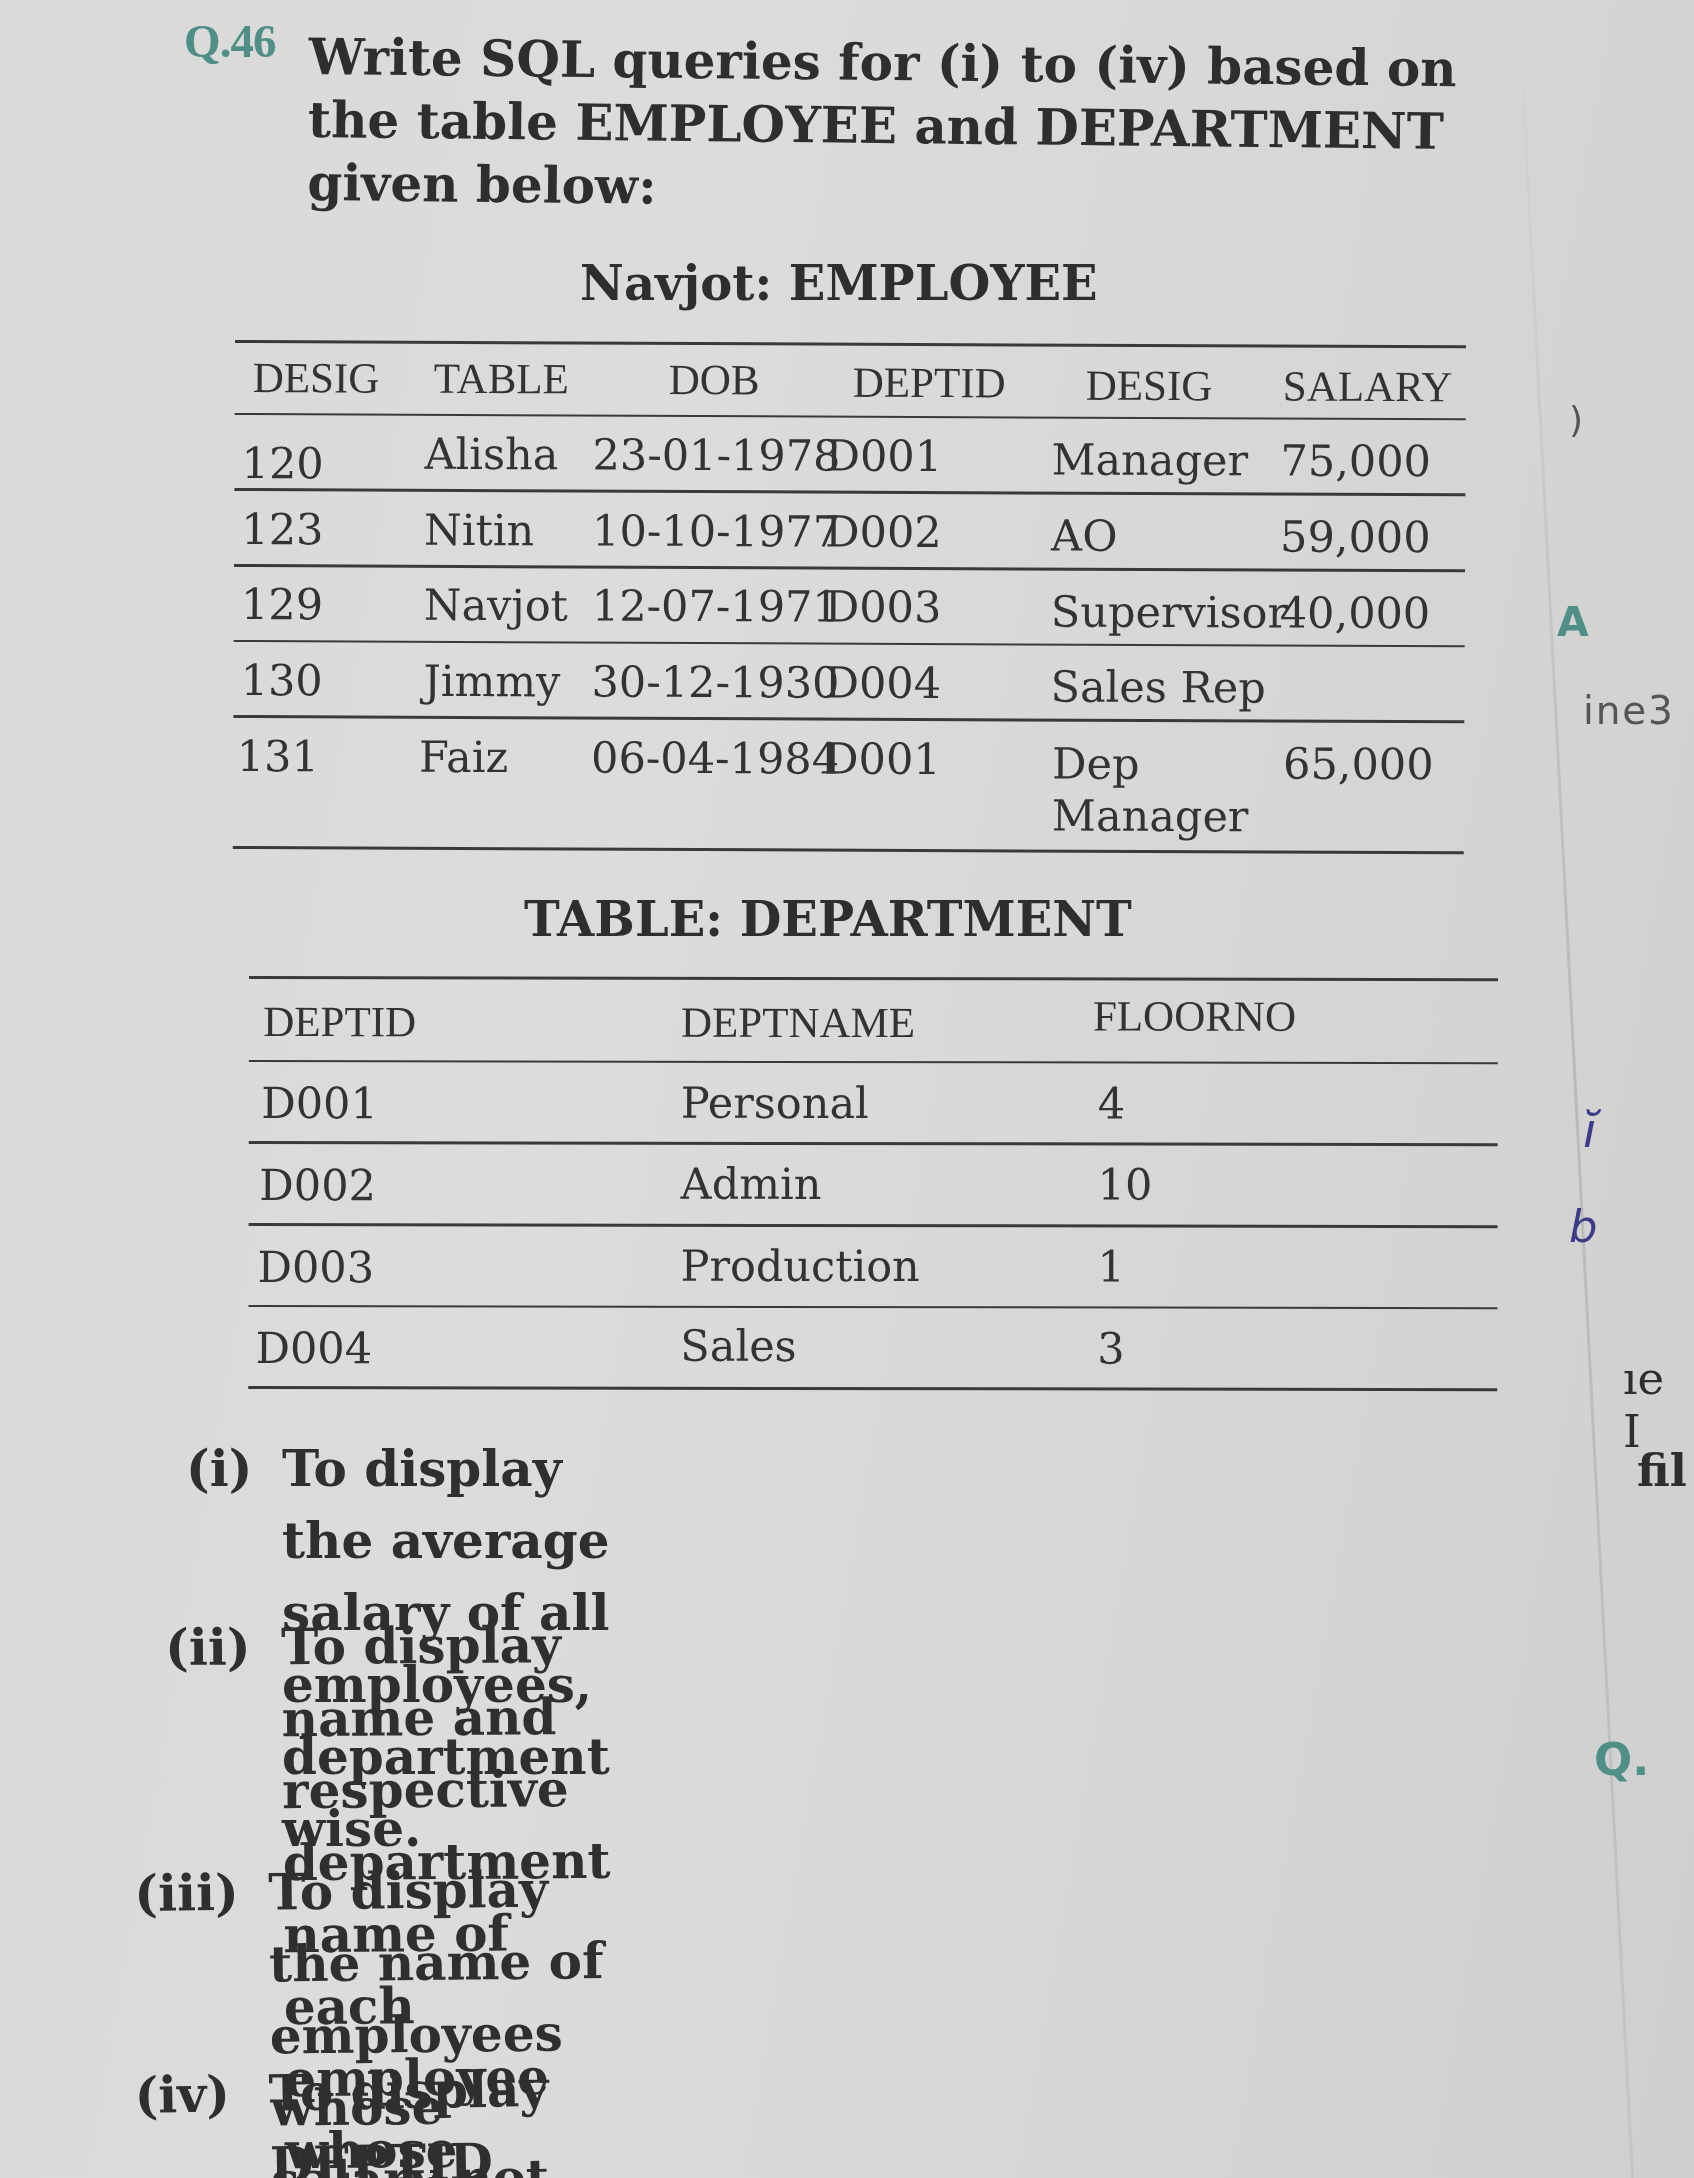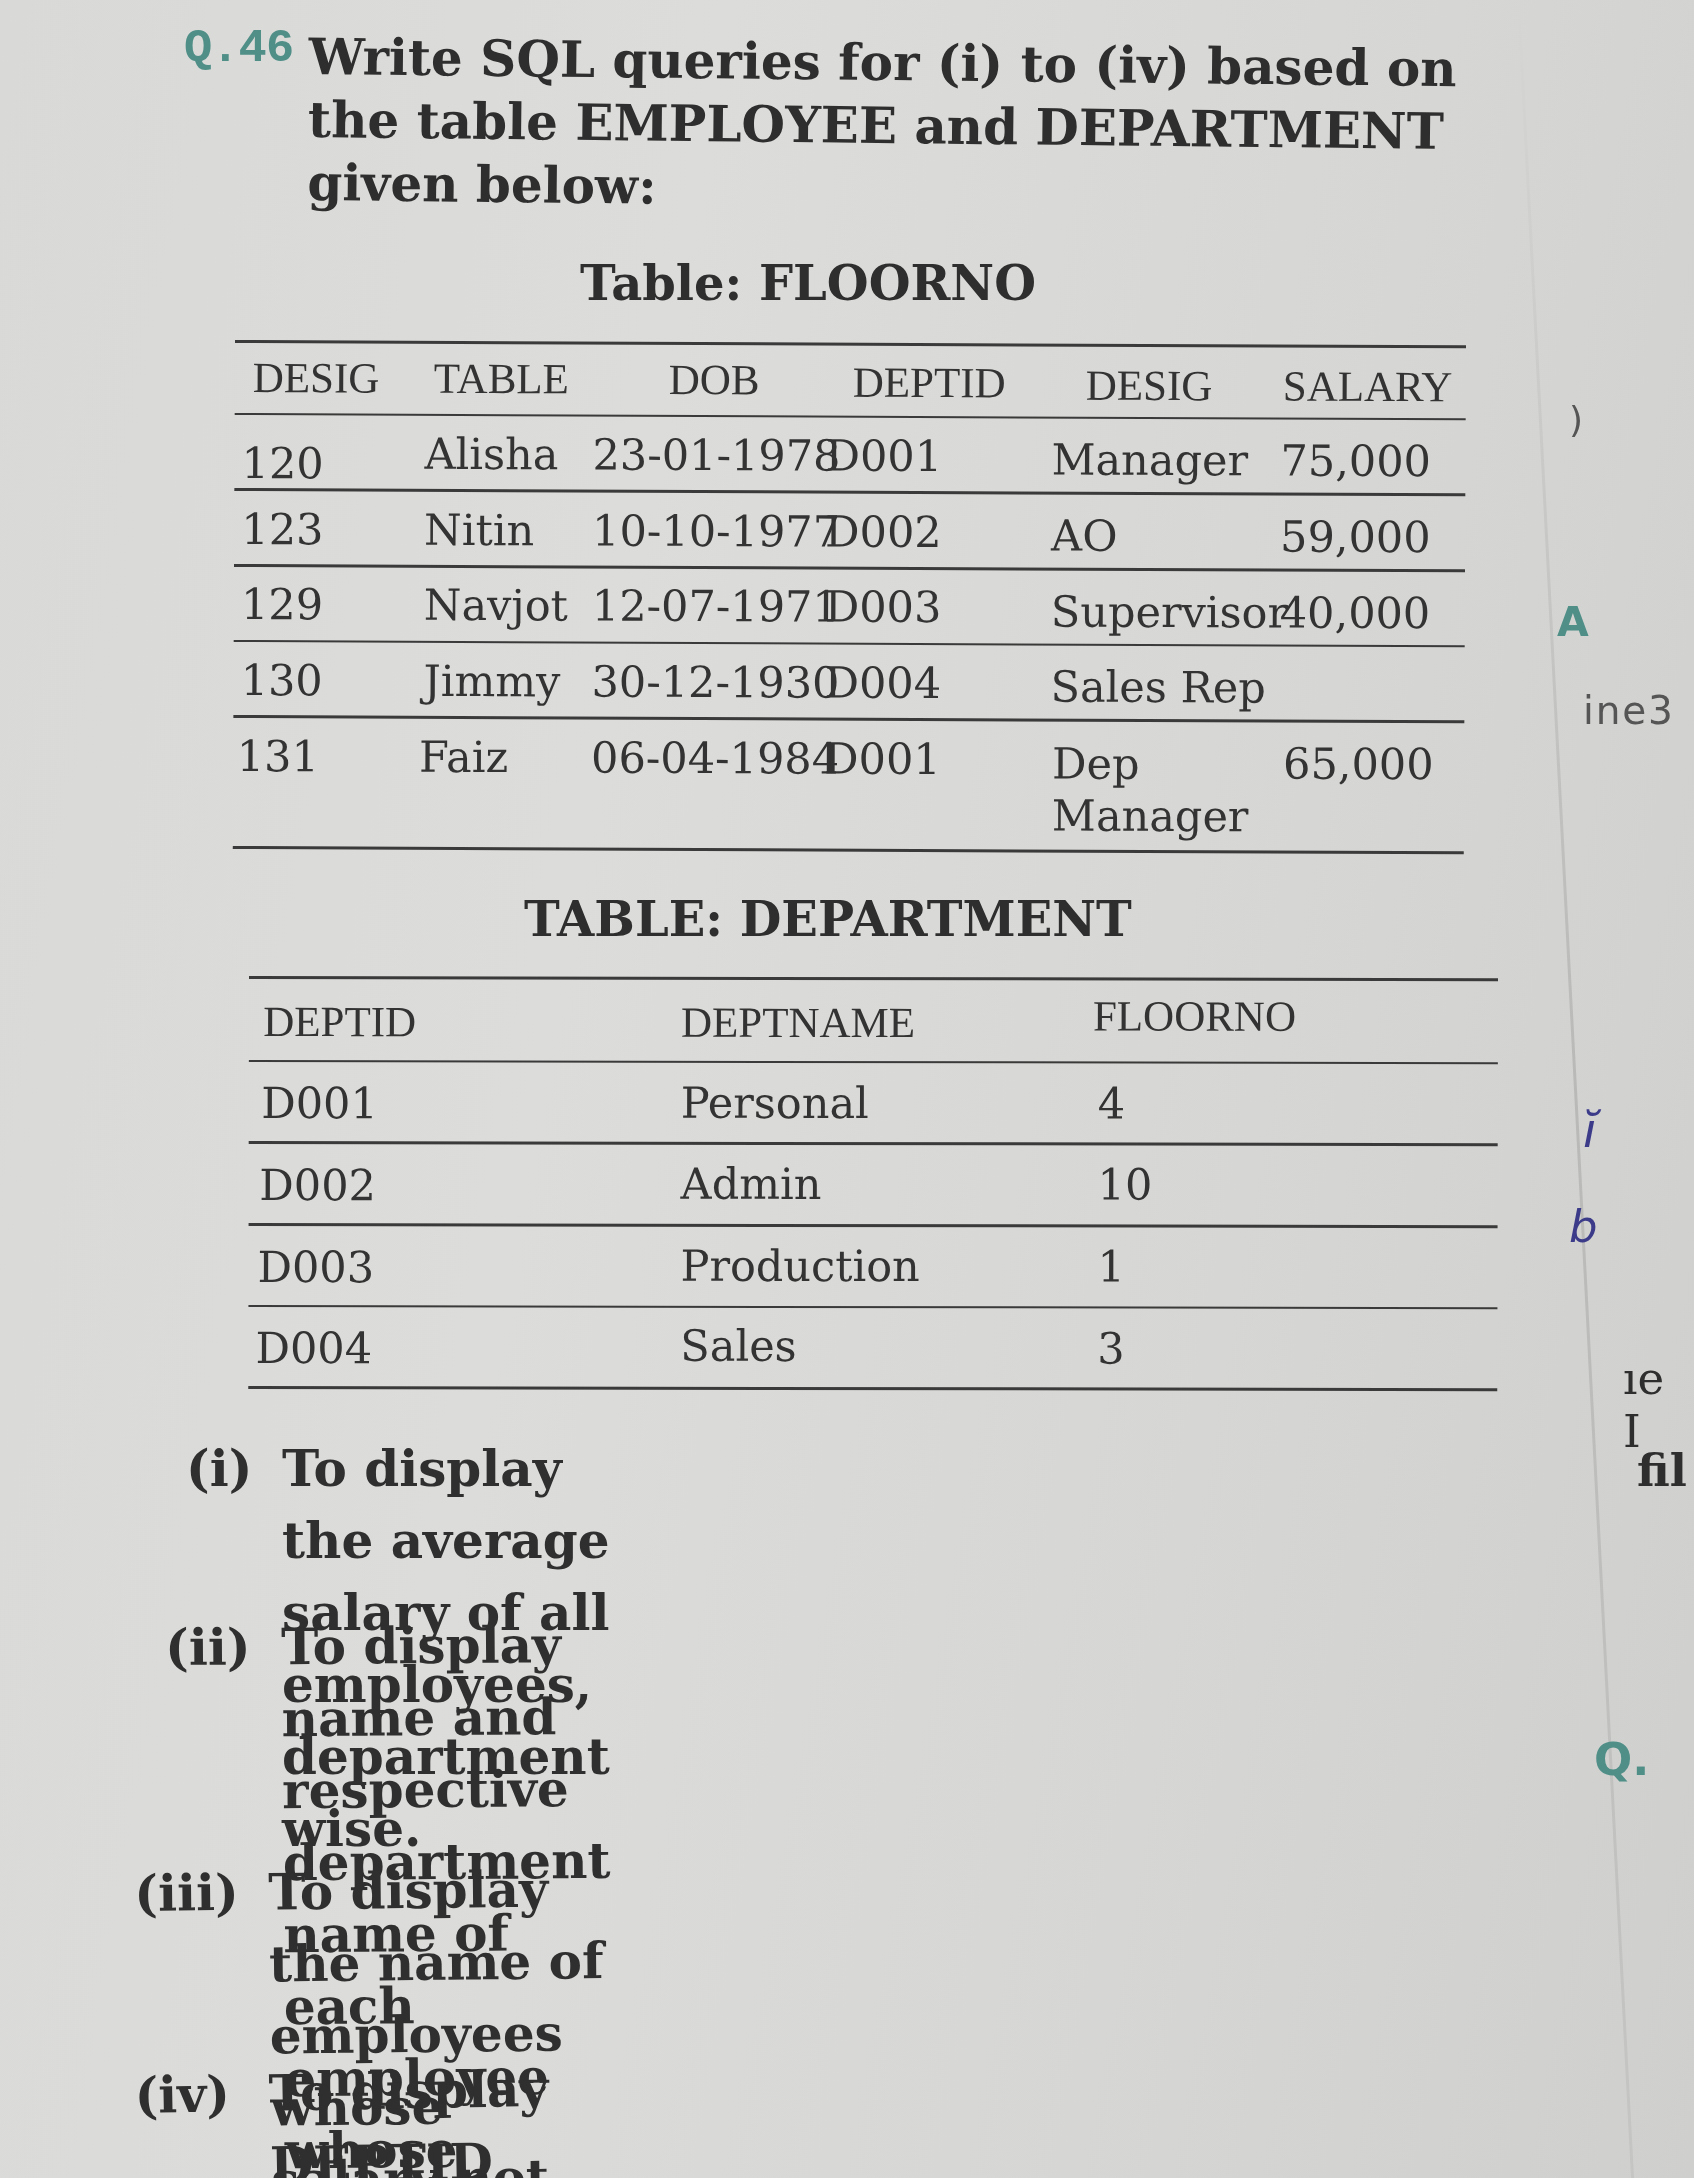--- a/index.html
+++ b/index.html
@@ -8,22 +8,22 @@
       background: linear-gradient(100deg, #d9d9d7 0%, #dcdcda 35%, #d6d6d4 70%, #cfcfcd 100%);
       font-family: "DejaVu Serif", "Liberation Serif", serif;
       color: #2c2c2c;
     }
     .page-fold {
       position: absolute; left: 1574px; top: 0; width: 2.7px; height: 2179px;
       background: linear-gradient(180deg, rgba(0,0,0,0.0), rgba(0,0,0,0.12), rgba(0,0,0,0.05));
       transform: skewX(3deg);
     }
     .qnum {
-      position: absolute; left: 184px; top: 22px;
-      font-family: Liberation Mono, monospace; font-weight: bold;
+      position: absolute; left: 184px; top: 14px;
+      font-family: Liberation Serif, serif; font-weight: bold;
       font-size: 47px; color: #4f8f87; letter-spacing: -0.9px;
     }
     .qtext {
       position: absolute; left: 309px; top: 25px; width: 1182px;
       font-size: 50px; font-weight: bold; line-height: 63px; color: #2e2e2e;
       transform: rotate(0.6deg); transform-origin: left top;
     }
     .table-title {
       position: absolute; font-weight: bold; font-size: 48px; color: #2e2e2e;
     }
@@ -67,21 +67,21 @@
     .m-q { left: 1594px; top: 1733px; font-size: 45px; font-weight: bold; color: #4f8f87; }
   </style>
 </head>
 <body>
 
 <div class="page-fold"></div>
 
 <div class="qnum">Q.46</div>
 <div class="qtext">Write SQL queries for (i) to (iv) based on the table EMPLOYEE and DEPARTMENT given below:</div>
 
-<div class="table-title emp-title">Table: FLOORNO</div>
+<div class="table-title emp-title">Navjot: EMPLOYEE</div>
 <div class="tbl emp-tbl">
   <div class="rule"></div>
   <div class="row hdr emp-hdr">
     <span class="cell" style="left:18px;top:10.7px">DESIG</span>
     <span class="cell" style="left:199px;top:10.7px">TABLE</span>
     <span class="cell" style="left:434px;top:10.7px">DOB</span>
     <span class="cell" style="left:618px;top:12.5px">DEPTID</span>
     <span class="cell" style="left:851px;top:14.3px">DESIG</span>
     <span class="cell" style="left:1048px;top:14.3px">SALARY</span>
   </div>

